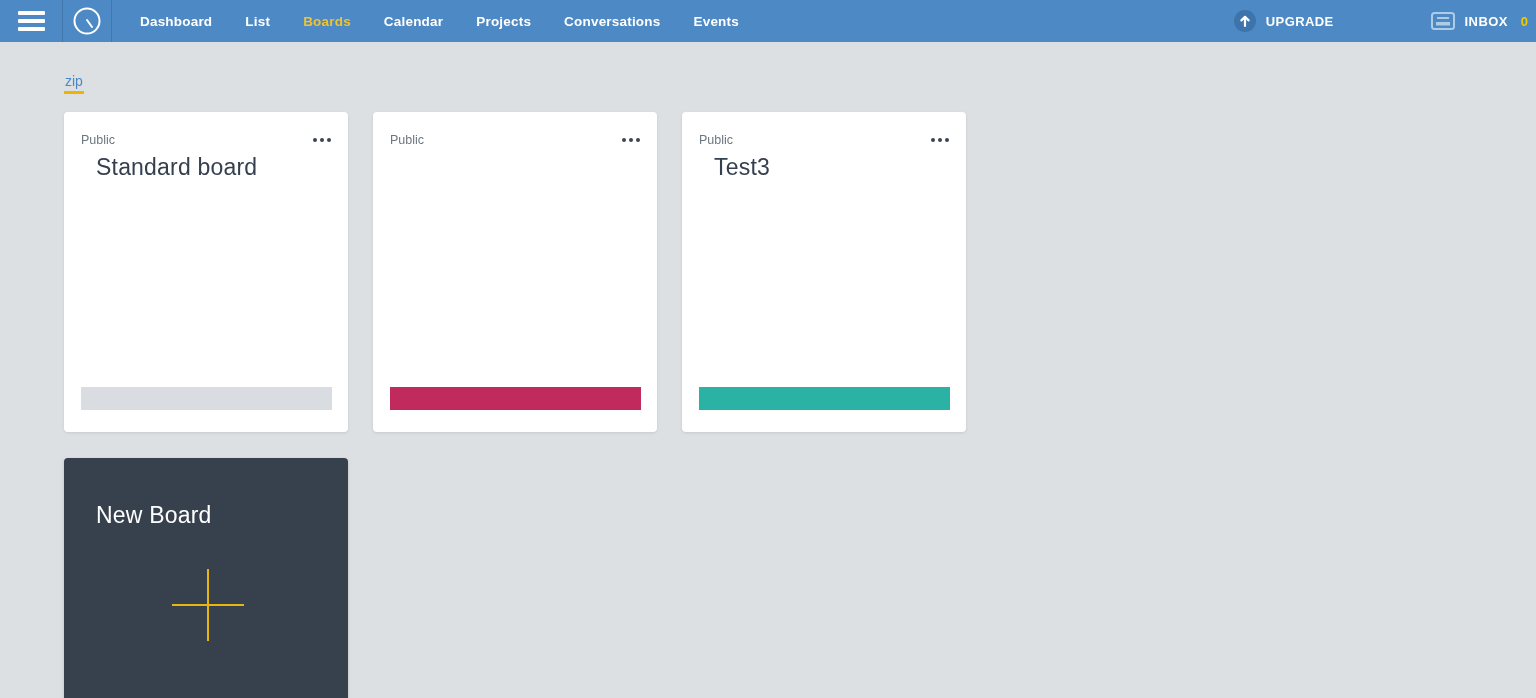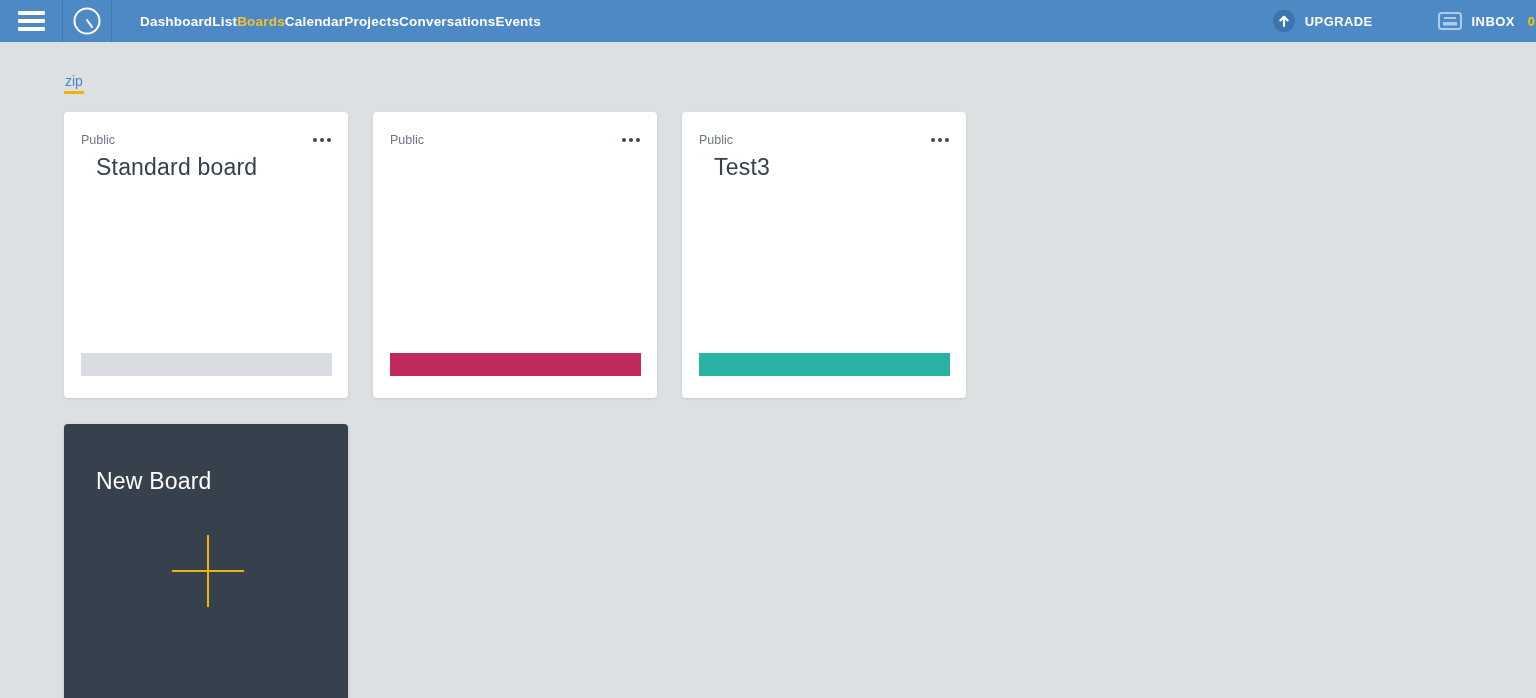--- a/index.html
+++ b/index.html
@@ -17,44 +17,44 @@
   .menu-btn {
     width:62px; height:42px; display:flex; flex-direction:column;
     justify-content:center; align-items:center; gap:4px; cursor:pointer;
   }
   .menu-btn span { width:27px; height:4px; background:#fff; border-radius:1px; }
   .clock-btn {
     width:50px; height:42px; display:flex; align-items:center; justify-content:center;
     border-left:1px solid rgba(0,0,0,.12); border-right:1px solid rgba(0,0,0,.12);
     cursor:pointer;
   }
-  nav.main-nav { display:flex; align-items:flex-start; padding-left:28px; }
+  nav.main-nav { display:flex; align-items:flex-start; gap:33px; padding-left:28px; }
   nav.main-nav a {
     color:#fff; text-decoration:none; font-size:13.5px; font-weight:700;
     letter-spacing:.2px; cursor:pointer;
   }
   nav.main-nav a.active { color:var(--accent_yellow,#f0c330); }
 
-  .topbar-right { margin-left:auto; display:flex; align-items:center; gap:64px; padding-right:1px; }
+  .topbar-right { margin-left:auto; display:flex; align-items:center; gap:96px; padding-right:8px; }
   .upgrade-btn, .inbox-btn { display:flex; align-items:center; gap:9px; cursor:pointer; }
   .upgrade-btn span.lbl, .inbox-btn span.lbl {
     color:#fff; font-size:13px; font-weight:700; letter-spacing:.4px;
   }
   .inbox-btn .count { color:var(--count_yellow,#f0cb00); font-size:13px; font-weight:700; margin-left:4px; }
 
   
   .project-link {
     display:inline-block; margin:31px 0 0 64px;
     color:var(--link_blue,#4c88c4); font-size:14px; text-decoration:none;
     border-bottom:3px solid var(--link_underline,#f0b400); padding:0 1px 2px 1px;
     cursor:pointer;
   }
   .boards-row { display:flex; gap:25px; margin:18px 0 0 64px; }
   .board-card {
-    position:relative; width:284px; height:286px; background:var(--card_bg,#fff);
+    position:relative; width:284px; height:320px; background:var(--card_bg,#fff);
     border-radius:4px; box-shadow:0 1px 3px rgba(0,0,0,.10); cursor:pointer;
   }
   .card-head {
     display:flex; justify-content:space-between; align-items:center;
     padding:21px 17px 0 17px;
   }
   .visibility { color:var(--label_text,#6c7780); font-size:12.5px; }
   .dots { display:flex; gap:3px; padding:4px 0; cursor:pointer; }
   .dots i { width:4px; height:4px; border-radius:50%; background:#3a4653; }
   .board-title {

